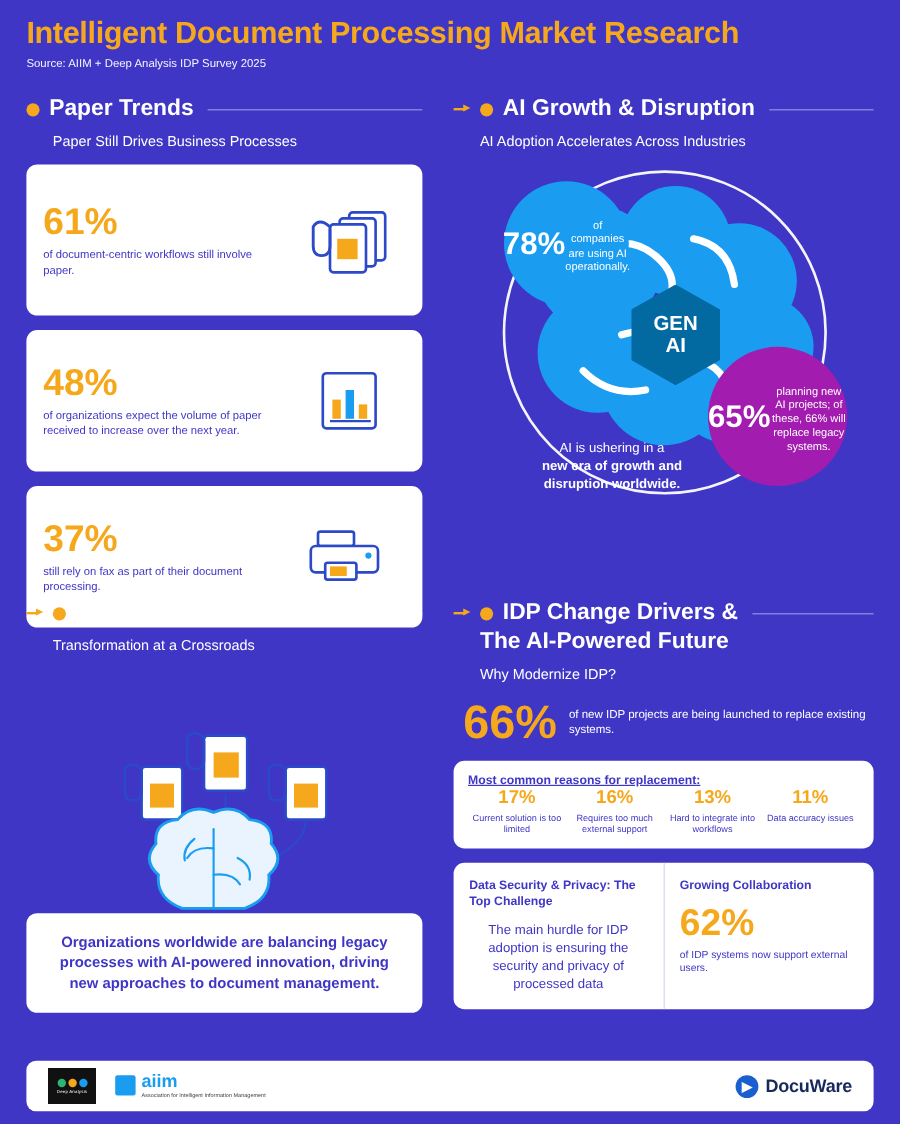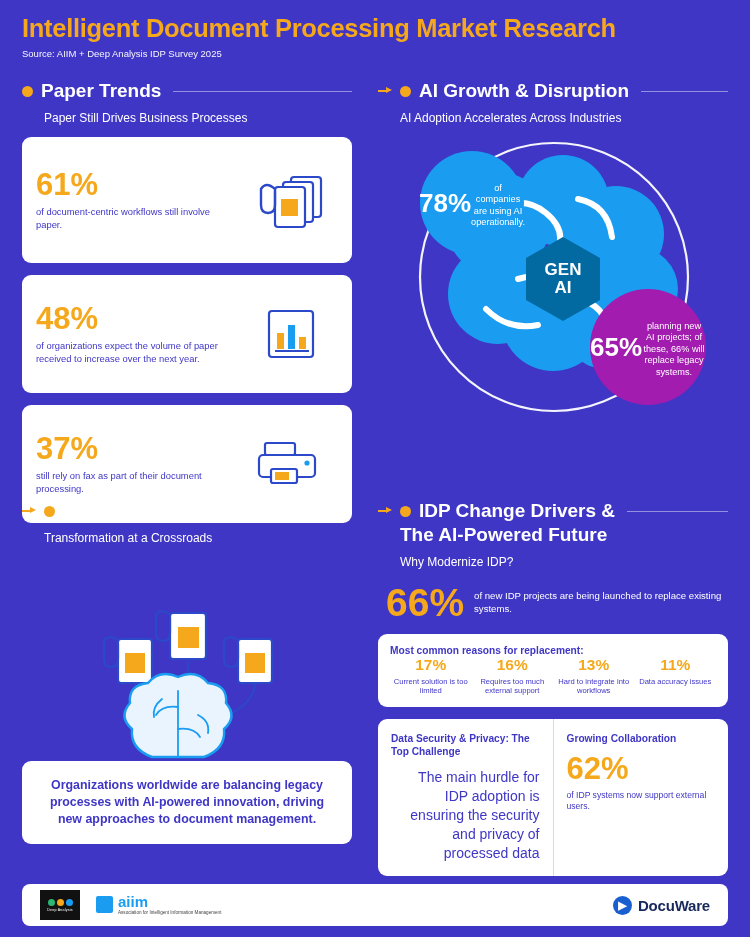--- a/index.html
+++ b/index.html
@@ -125,31 +125,31 @@
   }
   .col-br .sec-sub { margin-left: 22px; }
 
   .big-row { display: flex; align-items: center; gap: 10px; margin-top: 14px; margin-left: 8px; }
   .big-row .bignum { color: #f5a81c; font-size: 39px; font-weight: bold; line-height: 1; }
   .big-row .bigtxt { color: #ffffff; font-size: 9.6px; line-height: 1.3; }
 
   .white-panel {
     background: #ffffff; border-radius: 9px; padding: 11px 12px; margin-top: 12px;
   }
-  .wp-title { color: #3f36c6; font-size: 10.2px; font-weight: bold; }
+  .wp-title { color: #3f36c6; font-size: 10.2px; font-weight: bold; text-decoration: underline; }
   .reasons { display: flex; }
   .reason { flex: 1; text-align: center; padding: 0 3px; }
   .reason .r-pct { color: #f5a81c; font-size: 15.5px; font-weight: bold; }
   .reason .r-txt { color: #3f36c6; font-size: 7.6px; line-height: 1.25; margin-top: 3px; }
 
   .two-panel { display: flex; margin-top: 12px; background: #ffffff; border-radius: 9px; }
   .tp-col { flex: 1; padding: 13px 13px; text-align: left; }
   .tp-col.left-col { text-align: left; border-right: 1px solid #d8d8e8; }
   .tp-col .tp-title { color: #3f36c6; font-size: 10.2px; font-weight: bold; line-height: 1.3; }
-  .tp-col .tp-body { color: #3f36c6; font-size: 14px; line-height: 1.35; margin-top: 10px; text-align: right; }
+  .tp-col .tp-body { color: #3f36c6; font-size: 11px; line-height: 1.35; margin-top: 10px; text-align: center; }
   .tp-col .tp-pct { color: #f5a81c; font-size: 31px; font-weight: bold; line-height: 1; margin-top: 8px; }
   .tp-col .tp-sub { color: #3f36c6; font-size: 8.6px; line-height: 1.3; margin-top: 6px; }
 
   
   .footer {
     position: absolute; left: 22px; top: 884px; width: 706px; height: 42px;
     background: #ffffff; border-radius: 8px;
     display: flex; align-items: center; padding: 0 18px;
   }
   .footer .logos { display: flex; align-items: center; gap: 16px; flex: 1; }
@@ -284,20 +284,24 @@
       <div class="bubble" id="bubble-65">
         <div class="big">65%</div>
         <div class="sm">planning new AI projects; of these, 66% will replace legacy systems.</div>
       </div>
 
       <div class="hexagon">
         <span>GEN</span>
         <span>AI</span>
       </div>
 
+      <div class="brain-caption">
+        <span>AI is ushering in a</span><br>
+        <b>new era of growth and disruption worldwide.</b>
+      </div>
     </div>
   </div>
 
   <div class="col-bl">
     <div class="sec-head">
       <span class="arrow"></span>
       <span class="dot"></span>
       <span class="title">AI and Paper:</span>
       <span class="rule"></span>
     </div>

